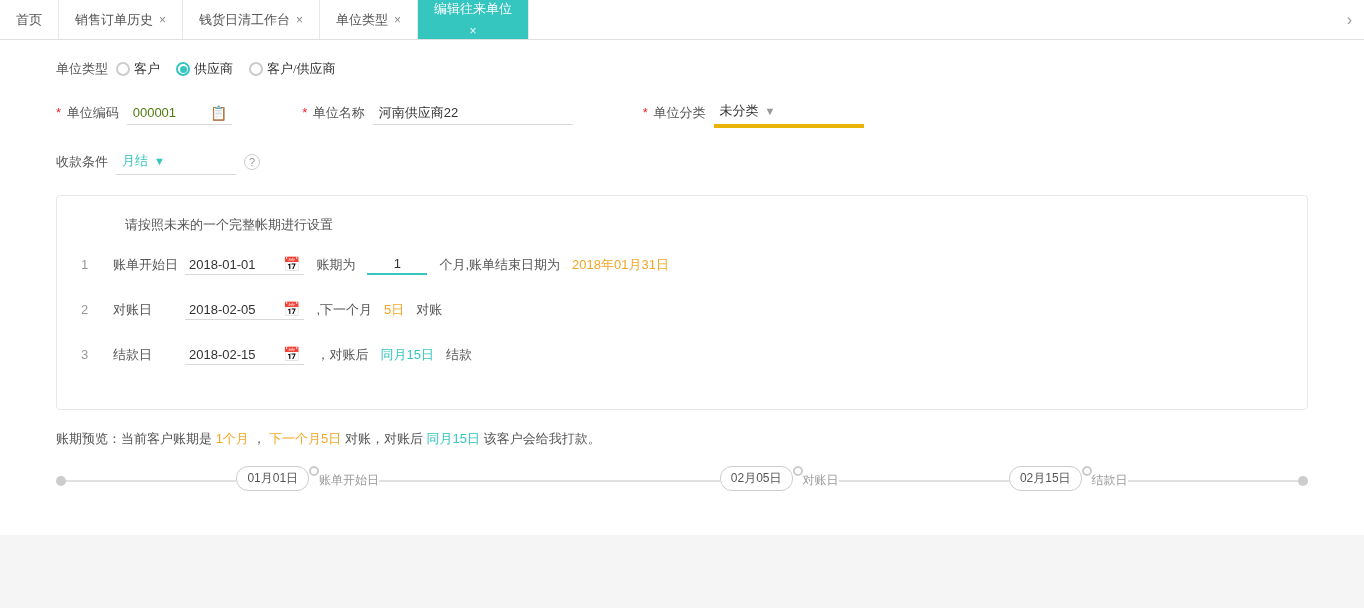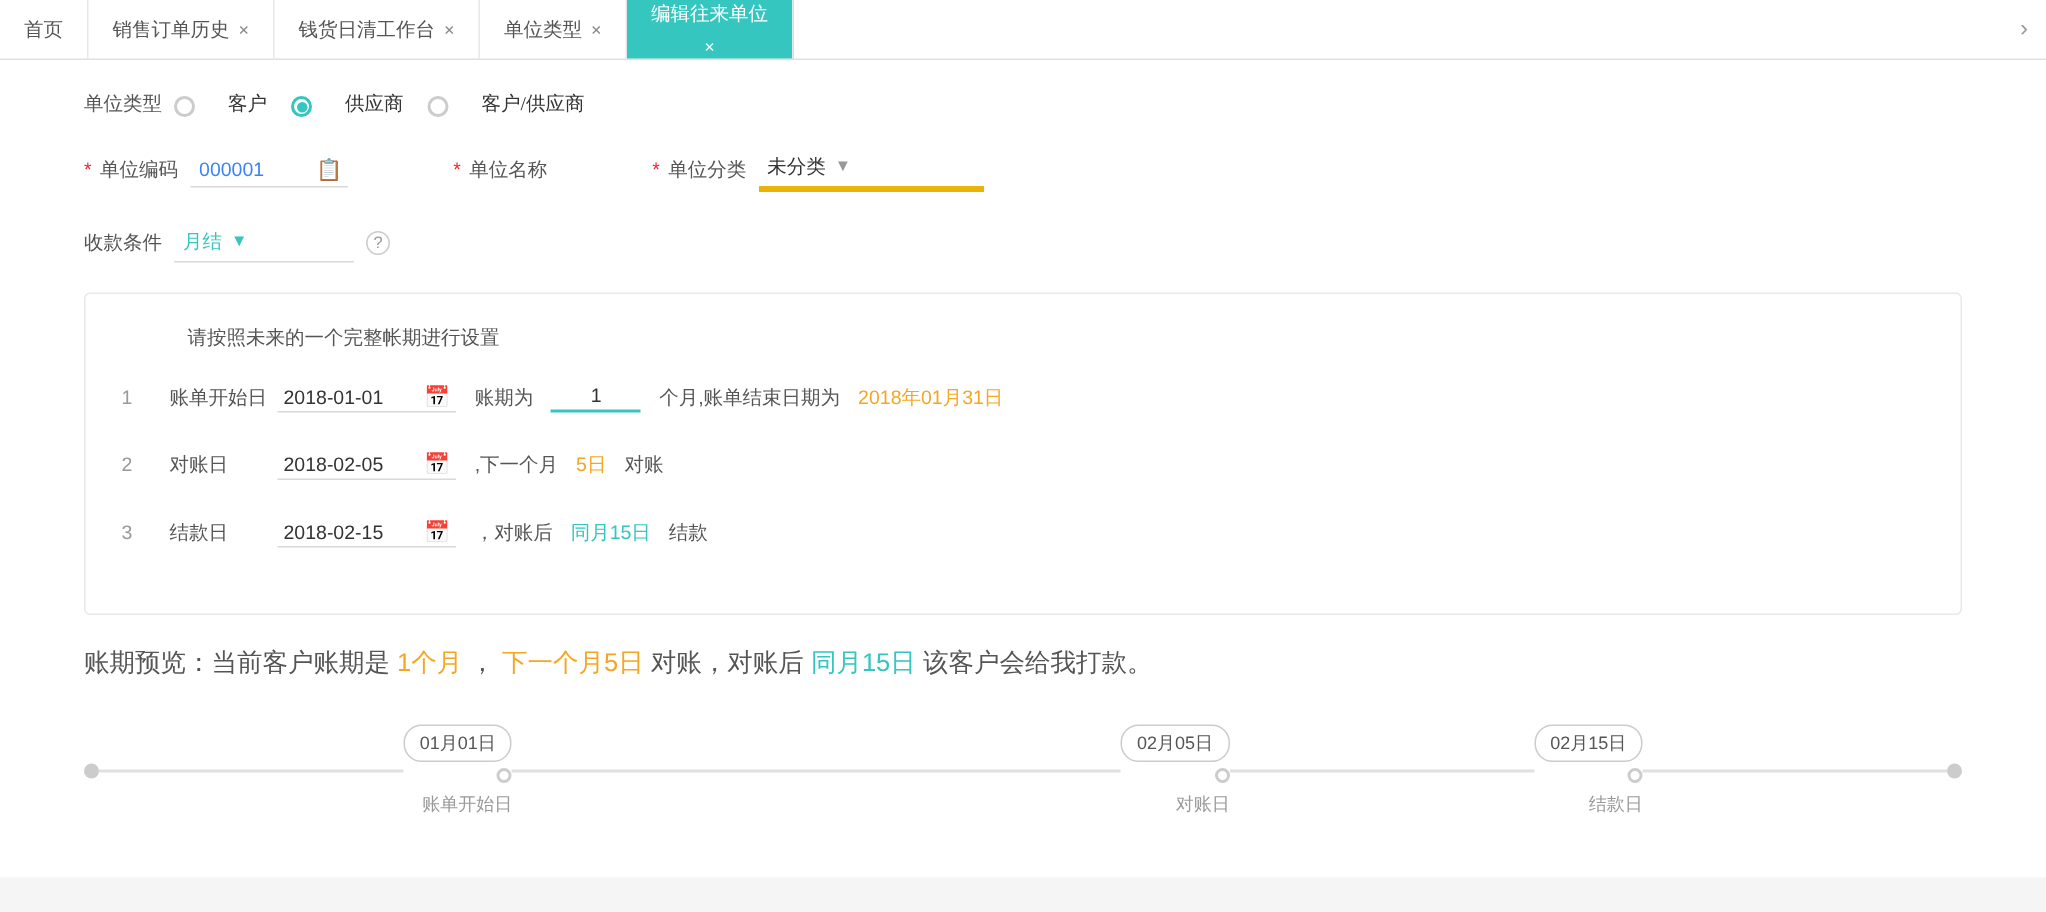--- a/index.html
+++ b/index.html
@@ -82,22 +82,22 @@
     }
 
     .radio-group {
       display: flex;
       gap: 16px;
       align-items: center;
     }
 
     .radio-item {
       display: flex;
-      align-items: flex-end;
-      gap: 22px;
+      align-items: center;
+      gap: 4px;
       cursor: pointer;
       font-family: Liberation Serif, serif;
     }
 
     .radio-circle {
       width: 14px;
       height: 14px;
       border-radius: 50%;
       border: 2px solid #ccc;
       display: flex;
@@ -130,21 +130,21 @@
       display: flex;
       align-items: center;
       border-bottom: 1px solid #d9d9d9;
     }
     .input-with-icon input {
       border: none;
       outline: none;
       font-size: 13px;
       padding: 4px 6px;
       background: transparent;
-      color: #3b82f6;
+      color: #4d7c0f;
     }
     .input-with-icon .icon-btn {
       color: #36c6c0;
       cursor: pointer;
       font-size: 14px;
       padding: 0 4px;
     }
 
     .select-field {
       display: flex;
@@ -255,37 +255,37 @@
       padding: 2px 4px;
       color: #333;
       text-align: center;
     }
 
     .highlight-orange { color: #f5a623; font-weight: 500; }
     .highlight-teal { color: #36c6c0; font-weight: 500; }
 
     
     .preview-text {
-      font-size: 17px;
-      color: #555;
-      margin-bottom: 20px;
+      font-size: 13px;
+      color: #555;
+      margin-bottom: 8px;
     }
 
     
     .timeline {
       display: flex;
       align-items: center;
       padding: 10px 0 20px 0;
       position: relative;
     }
 
     .timeline-point {
       display: flex;
-      flex-direction: column;
-      align-items: flex-end;
+      flex-direction: row;
+      align-items: flex-start;
       position: relative;
       z-index: 1;
     }
 
     .timeline-dot {
       width: 10px;
       height: 10px;
       border-radius: 50%;
       background: #fff;
       border: 2px solid #ccc;
@@ -380,20 +380,21 @@
       <div class="input-with-icon">
         <input type="text" value="000001" style="width: 80px;">
         <span class="icon-btn">📋</span>
       </div>
     </div>
     <div class="form-item" style="margin-left: 40px;">
       <span class="form-label">
         <span class="required-star">*</span>
         <span>单位名称</span>
       </span>
+      <input class="input-field" type="text" value="河南供应商22" style="width: 200px;">
     </div>
     <div class="form-item" style="margin-left: 40px;">
       <span class="form-label">
         <span class="required-star">*</span>
         <span>单位分类</span>
       </span>
       <div class="select-field-gray">
         <span class="select-value-gray">未分类</span>
         <span class="select-arrow-gray">▼</span>
       </div>

